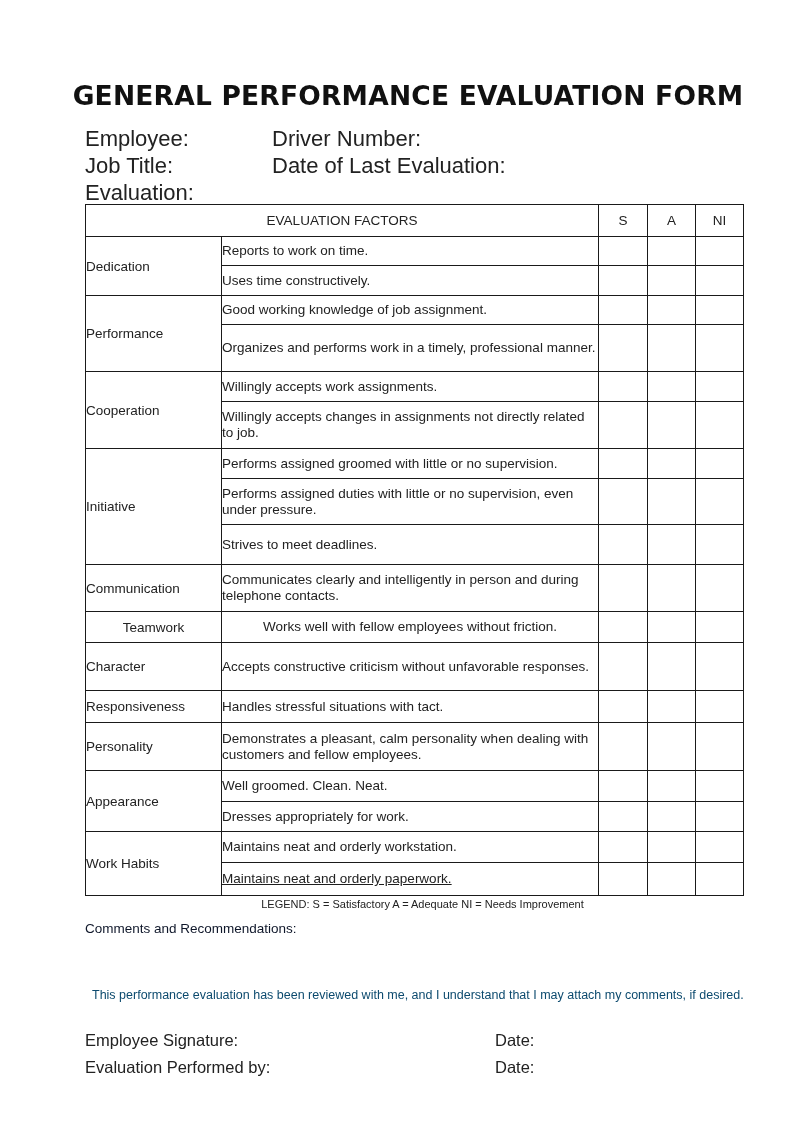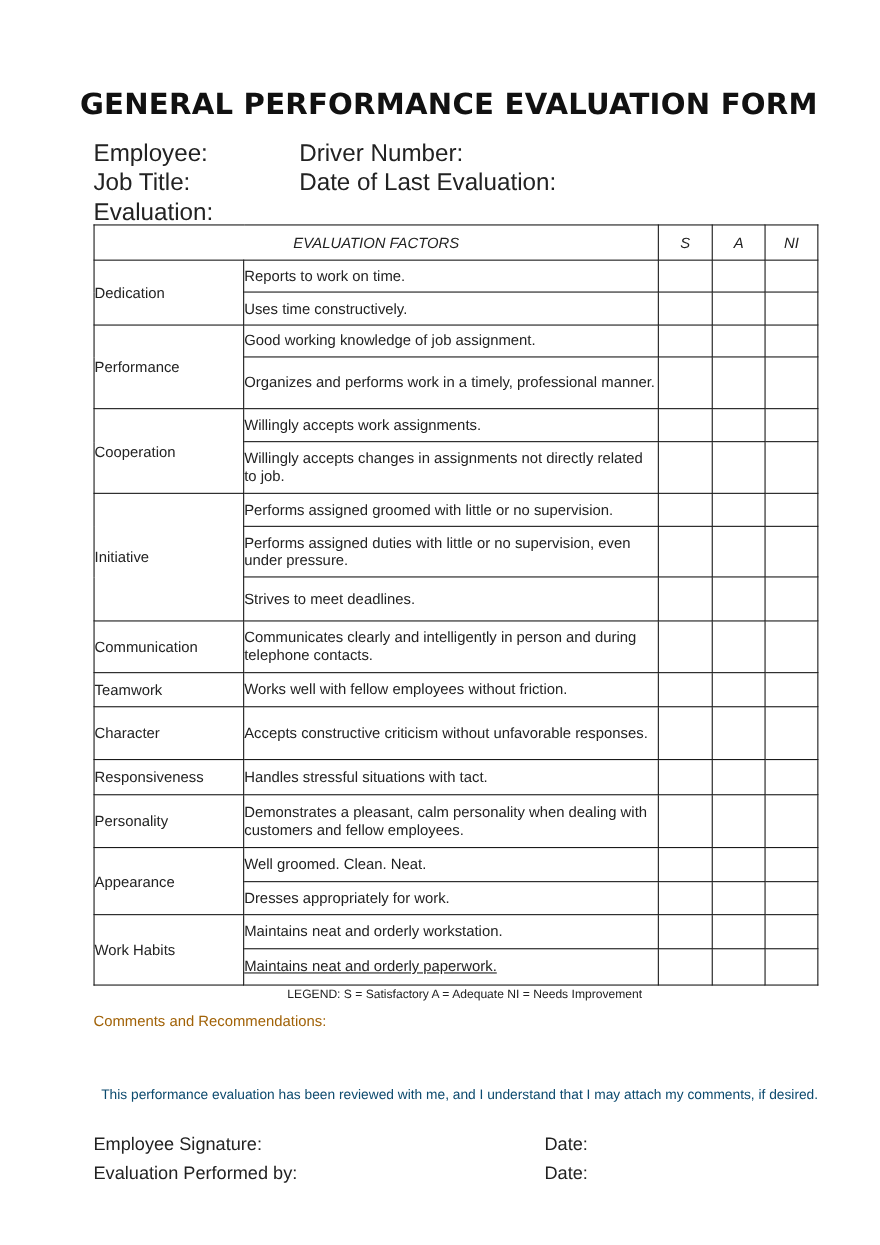--- a/index.html
+++ b/index.html
@@ -6,27 +6,27 @@
   body { width: 800px; height: 1132px; position: relative; overflow: hidden;
          font-family: "Liberation Sans", "DejaVu Sans", sans-serif; color: #1e1e1e; }
   .title { position: absolute; left: 0; top: 80px; width: 816px; text-align: center;
            font-family: "DejaVu Sans", sans-serif; font-weight: bold; font-size: 26.5px;
            letter-spacing: 0.2px; color: #111; }
   .field { position: absolute; font-size: 22px; color: #222; }
   table.grid { position: absolute; left: 85px; top: 204px; width: 658px;
                border-collapse: collapse; table-layout: fixed; }
   table.grid td, table.grid th { border: 1.6px solid #1a1a1a; padding: 0; font-size: 13.5px;
                color: #222; vertical-align: middle; }
-  table.grid th { font-weight: normal; text-align: center; height: 31px; font-size: 13.5px; font-style: italic; }
+  table.grid th { font-weight: normal; text-align: center; height: 31px; font-size: 13.5px; }
   td.cat { padding-left: 15px; font-size: 14px; color: #111; }
   td.item { padding-left: 10px; line-height: 16px; }
   td.box { }
   .legend { position: absolute; left: 85px; top: 898px; width: 675px; text-align: center;
             font-size: 11px; color: #222; }
-  .comments { position: absolute; left: 85px; top: 921px; font-size: 13.5px; color: #a16207; }
+  .comments { position: absolute; left: 85px; top: 921px; font-size: 13.5px; color: #0f172a; }
   .ack { position: absolute; left: 92px; top: 988px; width: 680px; font-size: 12.5px;
          line-height: 15px; color: #0c4a6e; }
   .sig { position: absolute; font-size: 16.5px; color: #222; }
 </style>
 </head>
 <body>
 
 <div class="title">GENERAL PERFORMANCE EVALUATION FORM</div>
 
 <div class="field" style="left:85px; top:126px;">Employee:</div>
@@ -110,21 +110,21 @@
         <td class="box"></td>
         <td class="box"></td>
       </tr>
       <tr style="height: 47px;">
         <td class="cat" rowspan="1">Communication</td>
         <td class="item">Communicates clearly and intelligently in person and during telephone contacts.</td>
         <td class="box"></td>
         <td class="box"></td>
         <td class="box"></td>
       </tr>
-      <tr style="height: 31px;">
+      <tr style="height: 31px; text-align: center;">
         <td class="cat" rowspan="1">Teamwork</td>
         <td class="item">Works well with fellow employees without friction.</td>
         <td class="box"></td>
         <td class="box"></td>
         <td class="box"></td>
       </tr>
       <tr style="height: 48px;">
         <td class="cat" rowspan="1">Character</td>
         <td class="item">Accepts constructive criticism without unfavorable responses.</td>
         <td class="box"></td>

